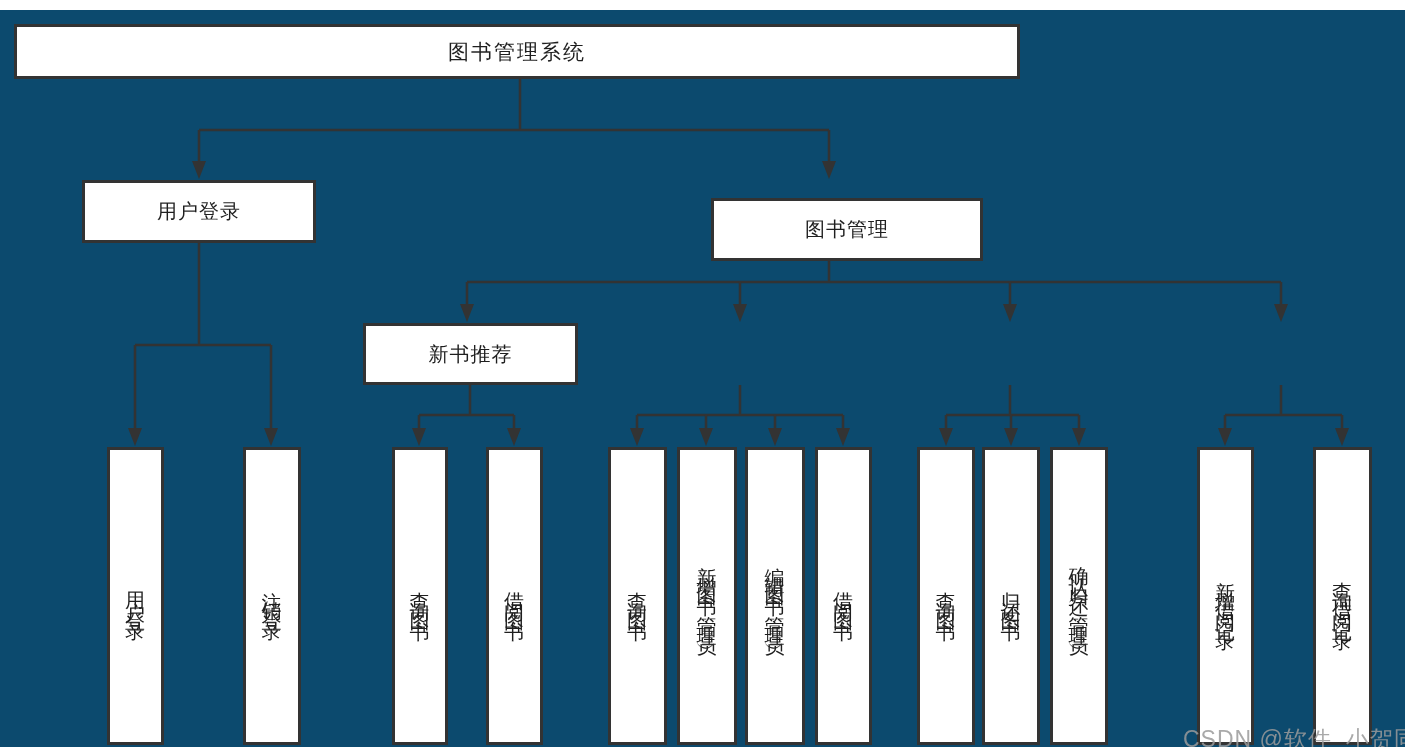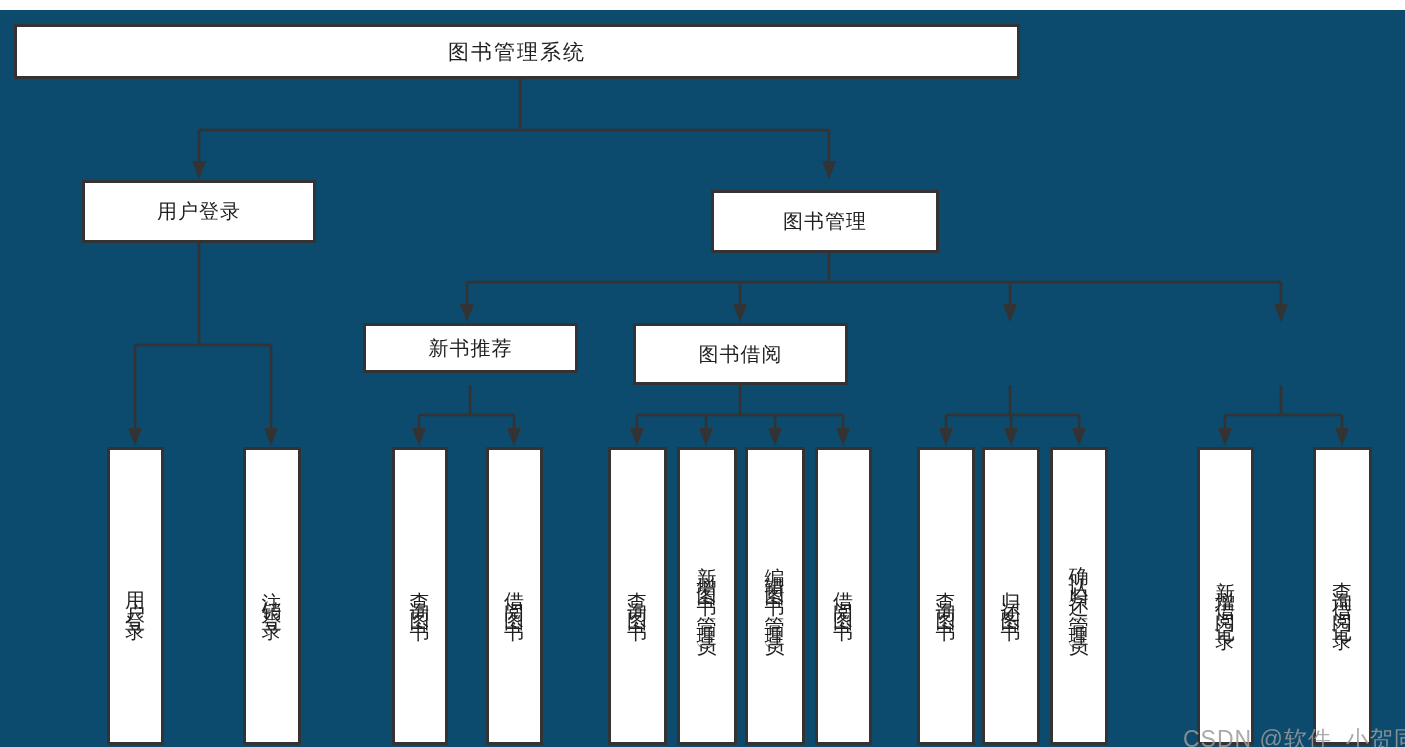--- a/index.html
+++ b/index.html
@@ -79,24 +79,23 @@
     <path d="M939,418 L953,418 L946,436 Z M1004,418 L1018,418 L1011,436 Z M1072,418 L1086,418 L1079,436 Z" fill="#333333" stroke="none"></path>
 
     <path d="M1281,375 V405 M1225,405 H1342"></path>
     <path d="M1225,405 V420 M1342,405 V420"></path>
     <path d="M1218,418 L1232,418 L1225,436 Z M1335,418 L1349,418 L1342,436 Z" fill="#333333" stroke="none"></path>
   </svg>
 
   <div class="box h-box root-box" style="left:14px; top:14px; width:1006px; height:55px;">图书管理系统</div>
 
   <div class="box h-box" style="left:82px; top:170px; width:234px; height:63px;">用户登录</div>
-  <div class="box h-box" style="left:711px; top:180px; width:228px; height:63px;">图书管理</div>
+  <div class="box h-box" style="left:711px; top:188px; width:272px; height:63px;">图书管理</div>
 
-  <div class="box h-box" style="left:363px; top:313px; width:215px; height:50px;">新书推荐</div>
-  <div class="box h-box" style="left:633px; top:313px; width:215px; height:62px;">图书借阅</div>
+  <div class="box h-box" style="left:363px; top:313px; width:215px; height:62px;">新书推荐</div>
 
   <div class="box v-box" style="left:107px; width:57px;">用户登录</div>
   <div class="box v-box" style="left:243px; width:58px;">注销登录</div>
 
   <div class="box v-box" style="left:392px; width:56px;">查询图书</div>
   <div class="box v-box" style="left:486px; width:57px;">借阅图书</div>
 
   <div class="box v-box" style="left:608px; width:59px;">查询图书</div>
   <div class="box v-box" style="left:677px; width:60px;">新增图书（管理员）</div>
   <div class="box v-box" style="left:745px; width:60px;">编辑图书（管理员）</div>

